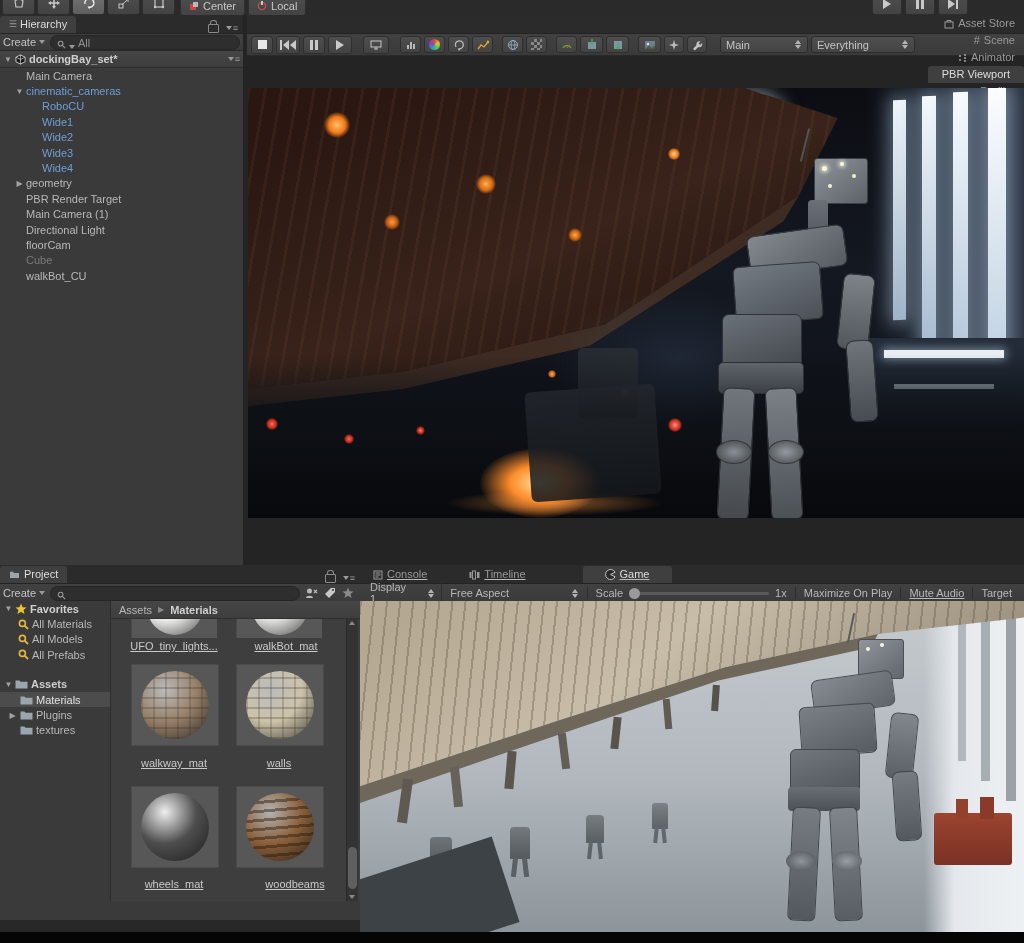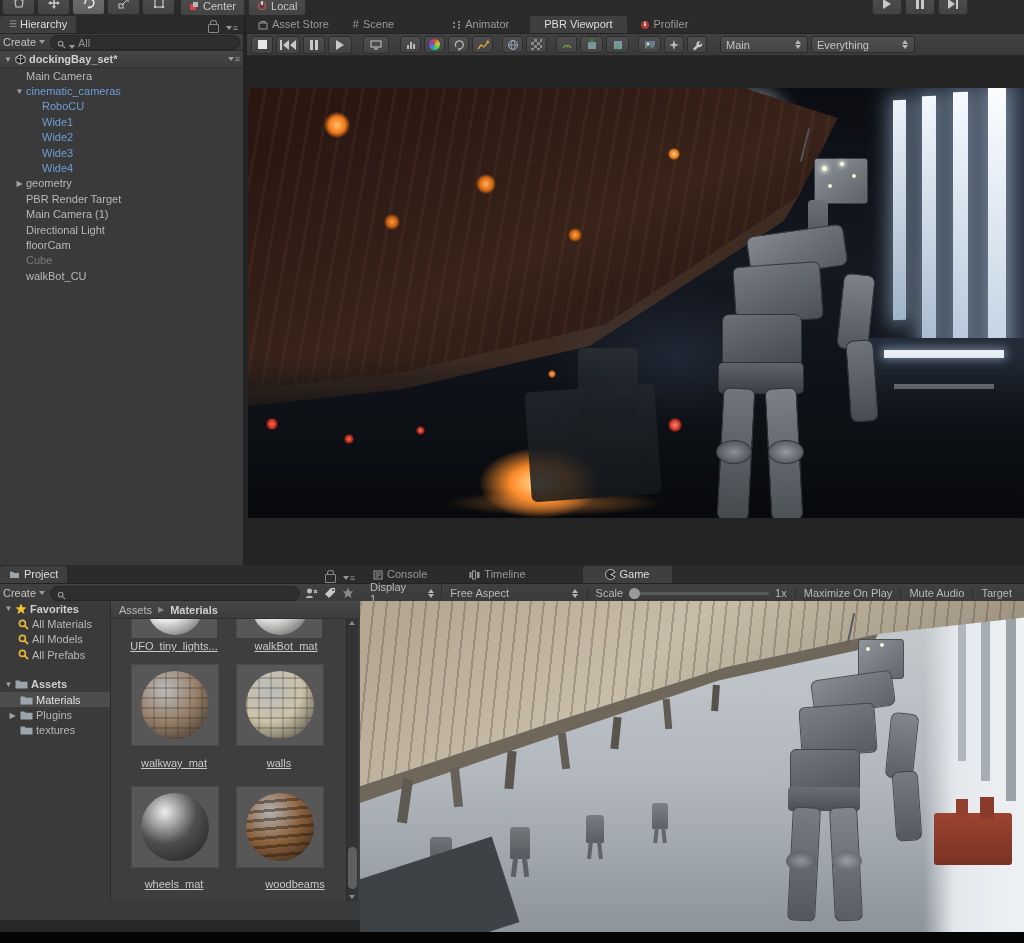--- a/index.html
+++ b/index.html
@@ -227,21 +227,21 @@
       <div class="trow" style="padding-left:13px;">
           <span class="arr"></span>
           <span>walkBot_CU</span>
         </div>
     </div>
   </div>
 
   <div class="abs" style="left:243px;top:15px;width:4px;height:550px;background:#242424;"></div>
 
   <div class="abs" style="left:247px;top:15px;width:777px;height:550px;background:#242424;">
-    <div class="tabbar" style="height:18px;">
+    <div class="tabbar" style="height:18px;flex-direction:column;">
       <div class="tab" style="margin-left:2px;">
         <svg width="10" height="10" viewBox="0 0 10 10">
             <rect x="1" y="3" width="8" height="6" fill="none" stroke="#9a9a9a"></rect>
             <path d="M3 3 L3 1.5 L7 1.5 L7 3" fill="none" stroke="#9a9a9a"></path>
           </svg>
         <span>Asset Store</span>
       </div>
       <div class="tab" style="margin-left:6px;">
         <span style="color:#9a9a9a;">#</span>
         <span>Scene</span>
@@ -587,21 +587,21 @@
       <div class="abs sbar" style="right:2px;top:18px;width:11px;height:282px;">
         <span class="abs" style="left:2px;top:2px;width:0;height:0;border-left:3px solid transparent;border-right:3px solid transparent;border-bottom:4px solid #8a8a8a;"></span>
         <span class="sthumb" style="top:228px;height:42px;"></span>
         <span class="abs" style="left:2px;bottom:2px;width:0;height:0;border-left:3px solid transparent;border-right:3px solid transparent;border-top:4px solid #8a8a8a;"></span>
       </div>
     </div>
 
   </div>
 
   <div class="abs" style="left:360px;top:565px;width:664px;height:367px;background:#2b2b2b;">
-    <div class="tabbar" style="height:18px;">
+    <div class="tabbar" style="height:18px;text-decoration:underline;">
       <div class="tab" style="margin-left:4px;">
         <svg width="10" height="10" viewBox="0 0 10 10">
             <rect x="1" y="1" width="8" height="8" fill="none" stroke="#9a9a9a"></rect>
             <path d="M2.5 3 L7.5 3 M2.5 5 L7.5 5 M2.5 7 L5.5 7" stroke="#9a9a9a"></path>
           </svg>
         <span>Console</span>
       </div>
       <div class="tab" style="margin-left:24px;">
         <svg width="11" height="10" viewBox="0 0 11 10">
             <rect x="0.5" y="2" width="2" height="6" fill="#9a9a9a"></rect>
@@ -634,21 +634,21 @@
       </div>
       <div style="display:flex;align-items:center;gap:6px;padding:0 8px;">
         <span>Scale</span>
         <span style="width:140px;height:3px;background:#5a5a5a;border-radius:2px;position:relative;display:inline-block;">
           <span style="position:absolute;left:0;top:-4px;width:11px;height:11px;border-radius:50%;background:#9a9a9a;"></span>
         </span>
         <span>1x</span>
       </div>
       <div style="margin-left:auto;display:flex;align-items:center;">
         <span style="padding:0 8px;border-left:1px solid #2e2e2e;white-space:nowrap;">Maximize On Play</span>
-        <span style="padding:0 8px;border-left:1px solid #2e2e2e;white-space:nowrap;">Mute Audio</span>
+        <span style="padding:0 8px;border-left:1px solid #2e2e2e;white-space:nowrap;text-decoration:underline;">Mute Audio</span>
         <span style="padding:0 8px;border-left:1px solid #2e2e2e;white-space:nowrap;">Target</span>
       </div>
     </div>
 
     <div class="abs clip" style="left:0;top:36px;width:664px;height:331px;background:linear-gradient(180deg,#c6cbcf,#b2b8be 52%,#8d959b);">
 
       <div class="abs" style="right:0;top:0;width:100px;height:100%;background:linear-gradient(90deg,rgba(230,234,238,0),#e4e8ec 30%,#eef1f4);"></div>
       <div class="abs" style="right:8px;top:0;width:10px;height:200px;background:#5a6168;opacity:.55;"></div>
       <div class="abs" style="right:34px;top:0;width:9px;height:180px;background:#667078;opacity:.5;"></div>
       <div class="abs" style="right:58px;top:0;width:8px;height:160px;background:#707a82;opacity:.45;"></div>

